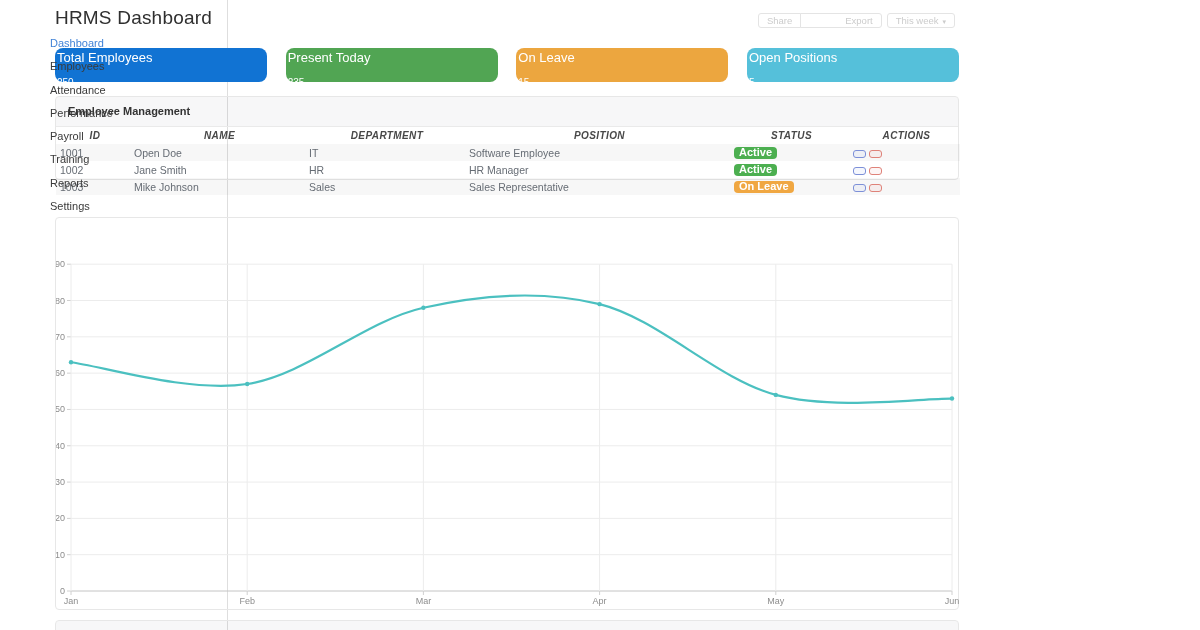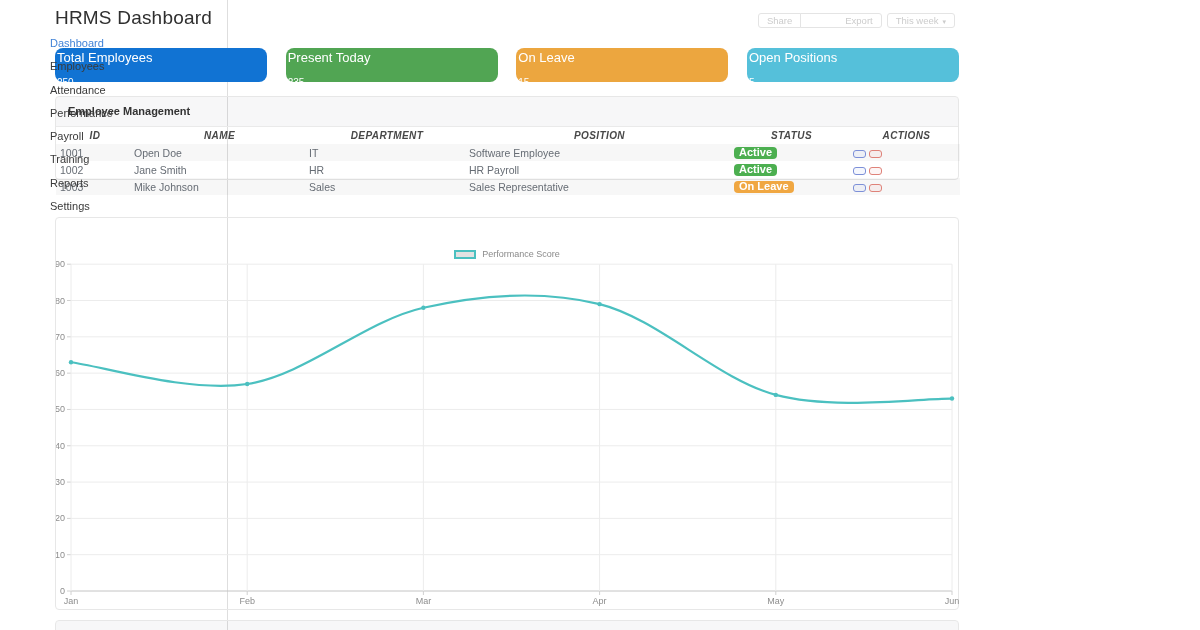--- a/index.html
+++ b/index.html
@@ -139,41 +139,37 @@
           <td>Open Doe</td>
           <td>IT</td>
           <td>Software Employee</td>
           <td><span class="badge" style="background: rgb(76, 175, 80);">Active</span></td>
           <td><span class="act-btn act-edit"></span><span class="act-btn act-del"></span></td>
         </tr>
         <tr>
           <td>1002</td>
           <td>Jane Smith</td>
           <td>HR</td>
-          <td>HR Payroll</td>
+          <td>HR Manager</td>
           <td><span class="badge" style="background: rgb(76, 175, 80);">Active</span></td>
           <td><span class="act-btn act-edit"></span><span class="act-btn act-del"></span></td>
         </tr>
         <tr class="striped">
           <td>1003</td>
           <td>Mike Johnson</td>
           <td>Sales</td>
           <td>Sales Representative</td>
           <td><span class="badge" style="background: rgb(240, 167, 66);">On Leave</span></td>
           <td><span class="act-btn act-edit"></span><span class="act-btn act-del"></span></td>
         </tr>
       </tbody>
   </table>
 </section>
 
 <section class="panel chart-card">
-  <div class="legend-row">
-    <span class="legend-swatch"></span>
-    <span class="legend-label">Performance Score</span>
-  </div>
   <svg class="chart-svg" width="904" height="366" viewBox="0 0 904 366">
       <line x1="15" y1="346" x2="896" y2="346" stroke="#c4c4c4" stroke-width="1"></line>
       <line x1="11" y1="346" x2="15" y2="346" stroke="#d0d0d0" stroke-width="1"></line>
       <text x="9" y="349" text-anchor="end" class="tick-label">0</text>
       <line x1="15" y1="309.68888888888887" x2="896" y2="309.68888888888887" stroke="#ececec" stroke-width="1"></line>
       <line x1="11" y1="309.68888888888887" x2="15" y2="309.68888888888887" stroke="#d0d0d0" stroke-width="1"></line>
       <text x="9" y="312.68888888888887" text-anchor="end" class="tick-label">10</text>
       <line x1="15" y1="273.3777777777778" x2="896" y2="273.3777777777778" stroke="#ececec" stroke-width="1"></line>
       <line x1="11" y1="273.3777777777778" x2="15" y2="273.3777777777778" stroke="#d0d0d0" stroke-width="1"></line>
       <text x="9" y="276.3777777777778" text-anchor="end" class="tick-label">20</text>

